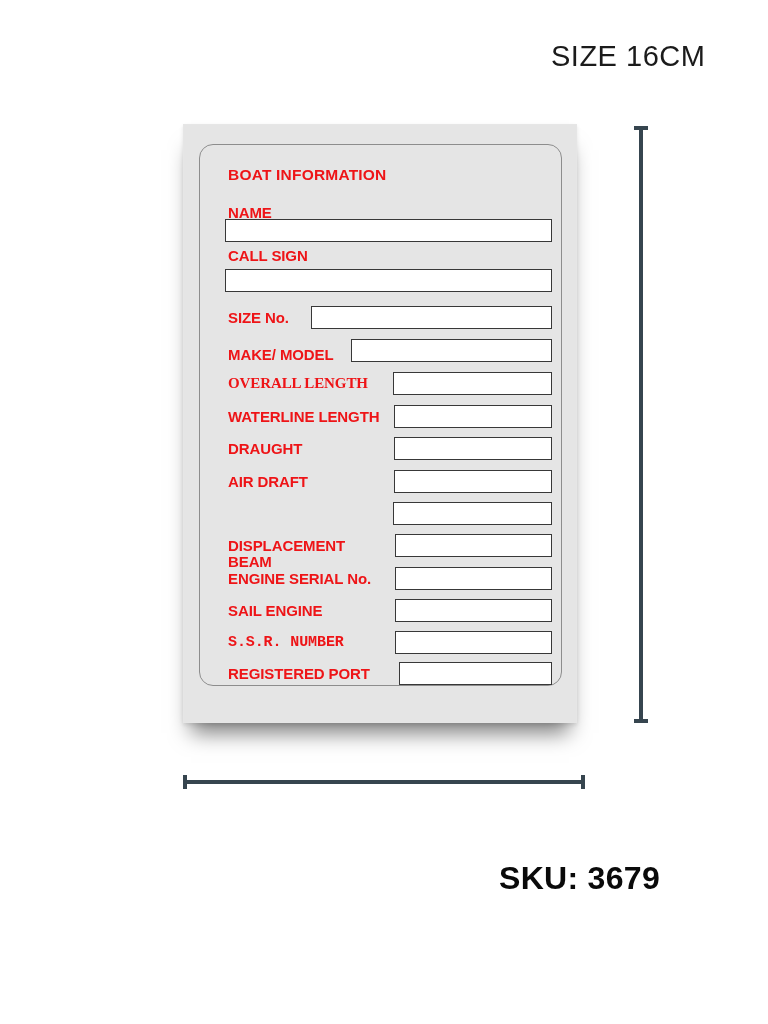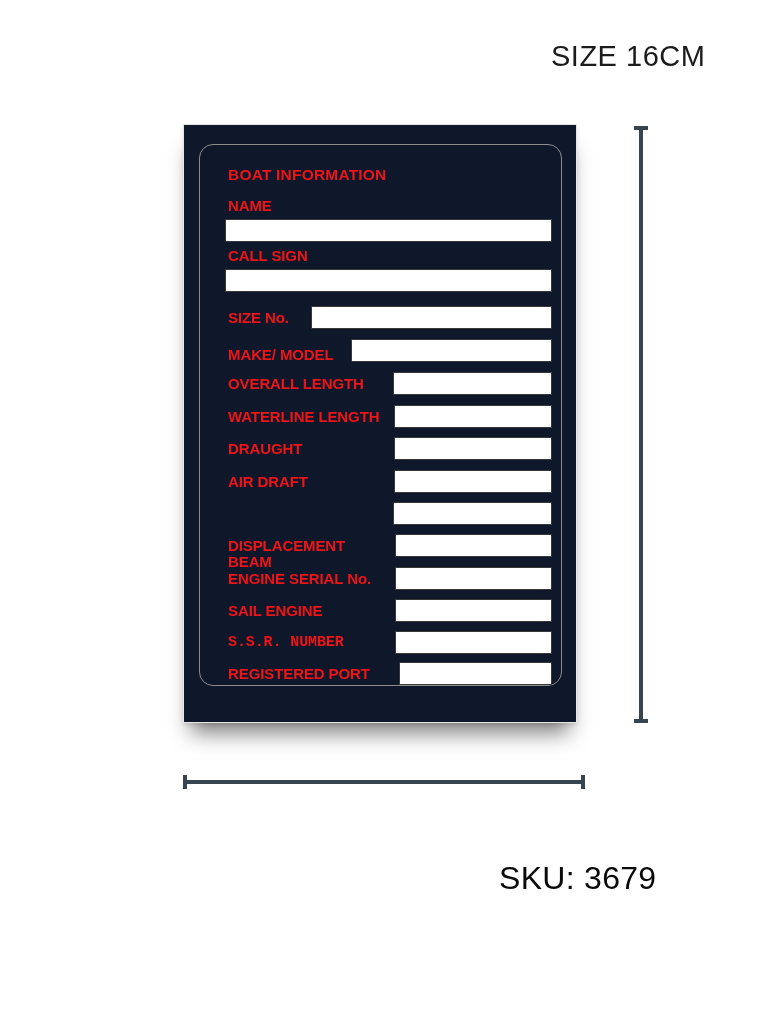--- a/index.html
+++ b/index.html
@@ -9,26 +9,26 @@
   }
   
   .dim-text{
     position:absolute;color:#1b1b1b;font-size:29px;font-weight:500;
     letter-spacing:0.5px;white-space:nowrap;
   }
   .size-h{left:551px;top:40px;}
   .size-w{left:181px;top:817px;}
   .sku{
     position:absolute;left:499px;top:860px;color:#0a0a0a;
-    font-size:32px;font-weight:normal;letter-spacing:0.3px;white-space:nowrap;
+    font-size:32px;font-weight:bold;letter-spacing:0.3px;white-space:nowrap;
   }
   
   .card{
     position:absolute;left:183px;top:124px;width:394px;height:599px;
-    background:#0f172a;border:1px solid #e6e6e6;box-sizing:border-box;
+    background:#e5e5e5;border:1px solid #e6e6e6;box-sizing:border-box;
     box-shadow:0 2px 4px rgba(0,0,0,0.10), 0 18px 20px -8px rgba(0,0,0,0.50);
   }
   .sticker-frame{
     position:absolute;left:15px;top:19px;width:363px;height:542px;
     border:1px solid #8d8d8d;border-radius:14px;box-sizing:border-box;
   }
   .sticker-title{
     position:absolute;left:44px;top:41px;height:17px;line-height:17px;
     color:var(--red);font-size:15.5px;font-weight:bold;letter-spacing:0.2px;white-space:nowrap;
   }
@@ -65,29 +65,29 @@
 <body>
 
 <div class="stage">
 
   <div class="dim-text size-h">SIZE 16CM</div>
 
   <div class="card">
     <div class="sticker-frame"></div>
     <div class="sticker-title">BOAT INFORMATION</div>
     <div id="fields">
-        <div class="flabel stacked" style="top: 72px;">NAME</div>
+        <div class="flabel stacked" style="top: 79px;">NAME</div>
         <div class="fbox" style="top: 94px; left: 41px; width: 327px;"></div>
         <div class="flabel stacked" style="top: 122px;">CALL SIGN</div>
         <div class="fbox" style="top: 144px; left: 41px; width: 327px;"></div>
         <div class="flabel inline" style="top: 181px;">SIZE No.</div>
         <div class="fbox" style="top: 181px; left: 127px; width: 241px;"></div>
         <div class="flabel inline" style="top: 218px; text-align: center;">MAKE/ MODEL</div>
         <div class="fbox" style="top: 214px; left: 167px; width: 201px;"></div>
-        <div class="flabel inline" style="top: 247px;">OVERALL LENGTH</div>
+        <div class="flabel inline" style="top: 247px; font-family: Liberation Serif, serif;">OVERALL LENGTH</div>
         <div class="fbox" style="top: 247px; left: 209px; width: 159px;"></div>
         <div class="flabel inline" style="top: 280px;">WATERLINE LENGTH</div>
         <div class="fbox" style="top: 280px; left: 210px; width: 158px;"></div>
         <div class="flabel inline" style="top: 312px;">DRAUGHT</div>
         <div class="fbox" style="top: 312px; left: 210px; width: 158px;"></div>
         <div class="flabel inline" style="top: 345px;">AIR DRAFT</div>
         <div class="fbox" style="top: 345px; left: 210px; width: 158px;"></div>
         <div class="flabel inline" style="top: 377px; margin-top: 48px;">BEAM</div>
         <div class="fbox" style="top: 377px; left: 209px; width: 159px;"></div>
         <div class="flabel inline" style="top: 409px;">DISPLACEMENT</div>

